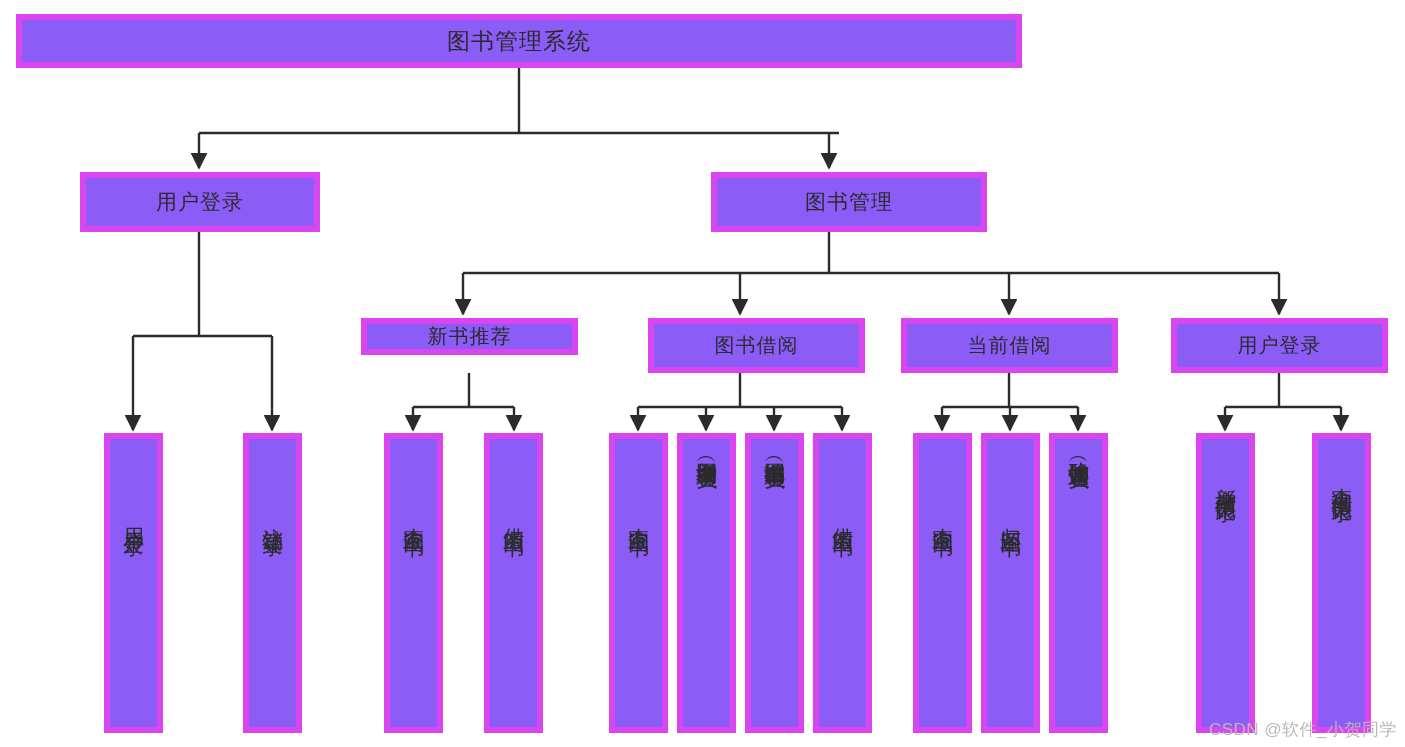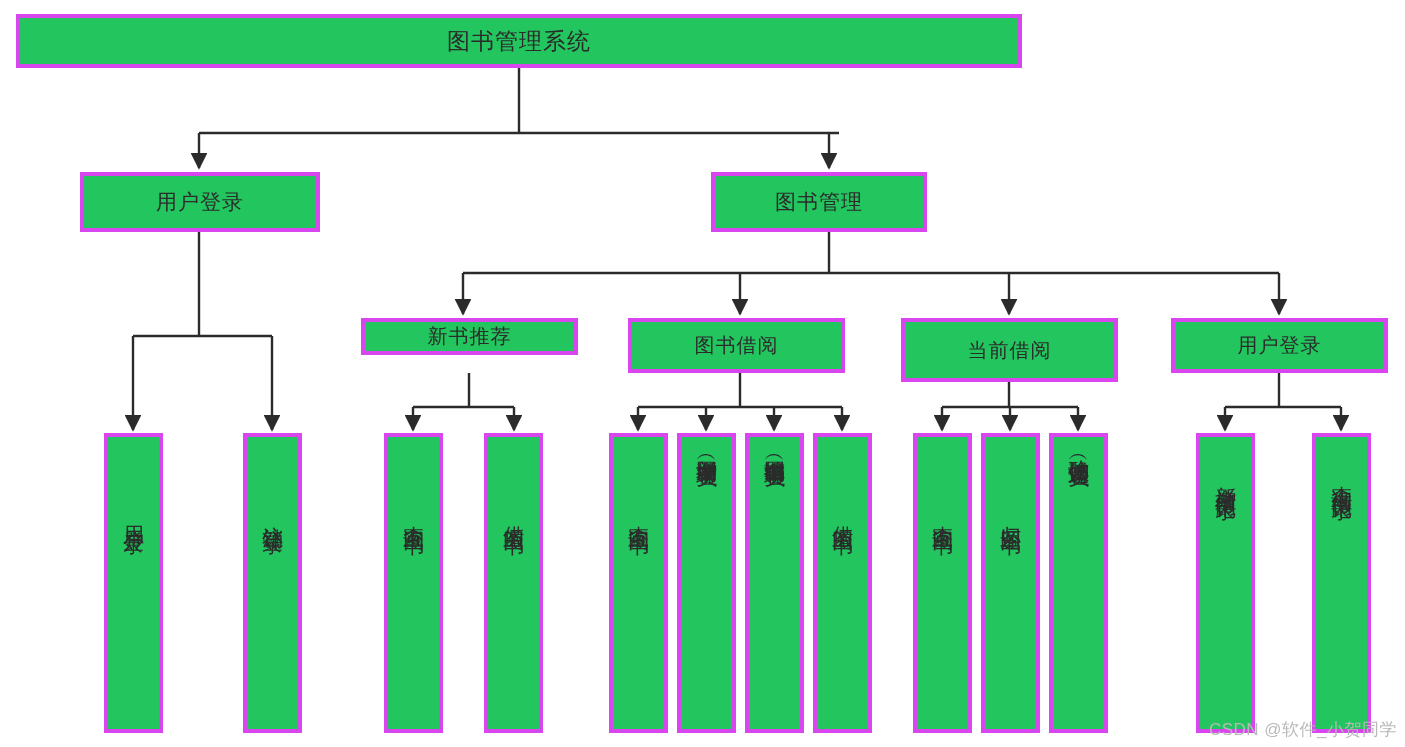--- a/index.html
+++ b/index.html
@@ -25,22 +25,22 @@
     left: 0;
     top: 0;
     width: 1405px;
     height: 747px;
     pointer-events: none;
   }
   
   .node {
     position: absolute;
     box-sizing: border-box;
-    background: #22c55e;
-    border: 4px solid #d946ef;
+    background: #8b5cf6;
+    border: 6px solid #d946ef;
     display: flex;
     align-items: center;
     justify-content: center;
     color: #2b2b2b;
   }
   .node.root {
     font-size: 23px;
     letter-spacing: 1px;
   }
   .node.level1 {
@@ -142,33 +142,33 @@
   </svg>
 
   <div class="node root" style="left:16px; top:14px; width:1006px; height:54px;">
     <span>图书管理系统</span>
   </div>
 
   <div class="node level1" style="left:80px; top:172px; width:240px; height:60px;">
     <span>用户登录</span>
   </div>
 
-  <div class="node level1" style="left:711px; top:172px; width:216px; height:60px;">
+  <div class="node level1" style="left:711px; top:172px; width:276px; height:60px;">
     <span>图书管理</span>
   </div>
 
   <div class="node level2" style="left:361px; top:318px; width:217px; height:37px;">
     <span>新书推荐</span>
   </div>
 
-  <div class="node level2" style="left:628px; top:318px; width:217px; height:55px;">
+  <div class="node level2" style="left:648px; top:318px; width:217px; height:55px;">
     <span>图书借阅</span>
   </div>
 
-  <div class="node level2" style="left:901px; top:318px; width:217px; height:64px;">
+  <div class="node level2" style="left:901px; top:318px; width:217px; height:55px;">
     <span>当前借阅</span>
   </div>
 
   <div class="node level2" style="left:1171px; top:318px; width:217px; height:55px;">
     <span>用户登录</span>
   </div>
 
   <div class="node leaf" style="left:104px; top:433px; width:59px; height:300px; padding-top:72px;">
     <span class="vtext">用户登录</span>
   </div>

